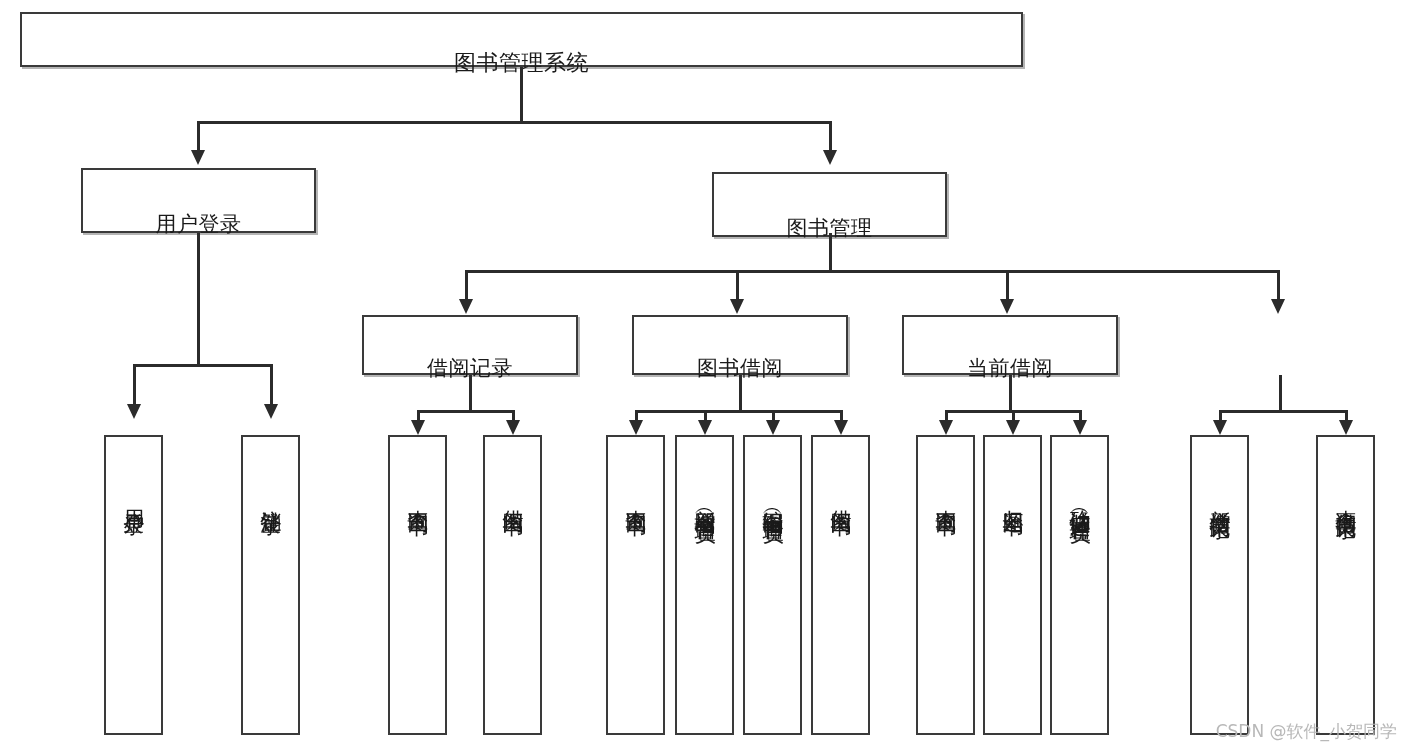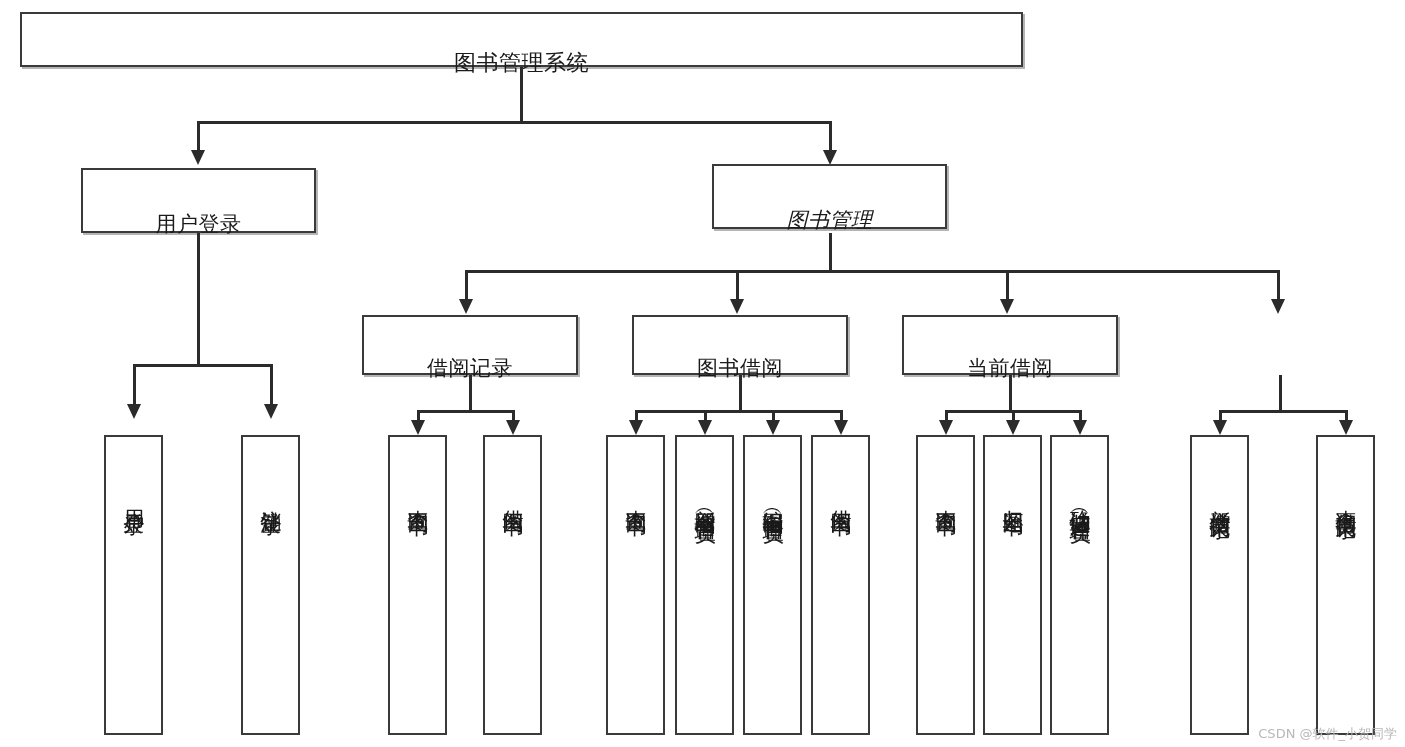--- a/index.html
+++ b/index.html
@@ -74,21 +74,21 @@
     border-left: 7px solid transparent;
     border-right: 7px solid transparent;
     border-top: 15px solid #2b2b2b;
   }
 
   
   #watermark {
     position: absolute;
     right: 8px;
     bottom: 4px;
-    font-size: 13px;
+    font-size: 17px;
     color: #b8b8b8;
     white-space: nowrap;
     font-family: "DejaVu Sans", "Liberation Sans", sans-serif;
     user-select: none;
   }
 </style>
 </head>
 <body>
 
 <div id="canvas">
@@ -102,21 +102,21 @@
   <div class="seg h" style="left:198px; top:121px; width:634px;"></div>
 
   <div class="seg v" style="left:197px; top:121px; height:32px;"></div>
   <div class="arrow" style="left:191px; top:150px;"></div>
   <div class="seg v" style="left:829px; top:121px; height:32px;"></div>
   <div class="arrow" style="left:823px; top:150px;"></div>
 
   <div class="node shadow" style="left:81px; top:168px; width:235px; height:65px;">
     <span class="node-label">用户登录</span>
   </div>
-  <div class="node shadow" style="left:712px; top:164px; width:235px; height:65px;font-style:italic;">
+  <div class="node shadow" style="left:712px; top:172px; width:235px; height:65px;">
     <span class="node-label">图书管理</span>
   </div>
 
   <div class="seg v" style="left:197px; top:233px; height:133px;"></div>
   <div class="seg h" style="left:134px; top:364px; width:139px;"></div>
   <div class="seg v" style="left:133px; top:364px; height:42px;"></div>
   <div class="arrow" style="left:127px; top:404px;"></div>
   <div class="seg v" style="left:270px; top:364px; height:42px;"></div>
   <div class="arrow" style="left:264px; top:404px;"></div>
 

